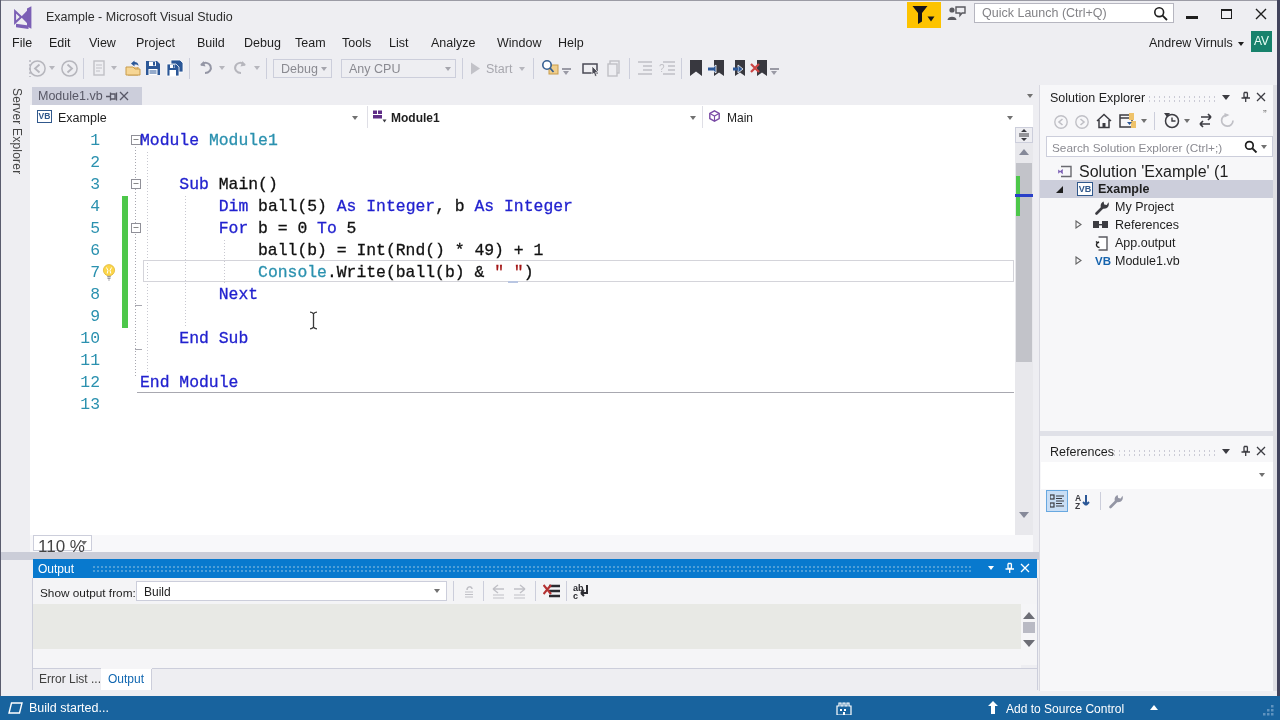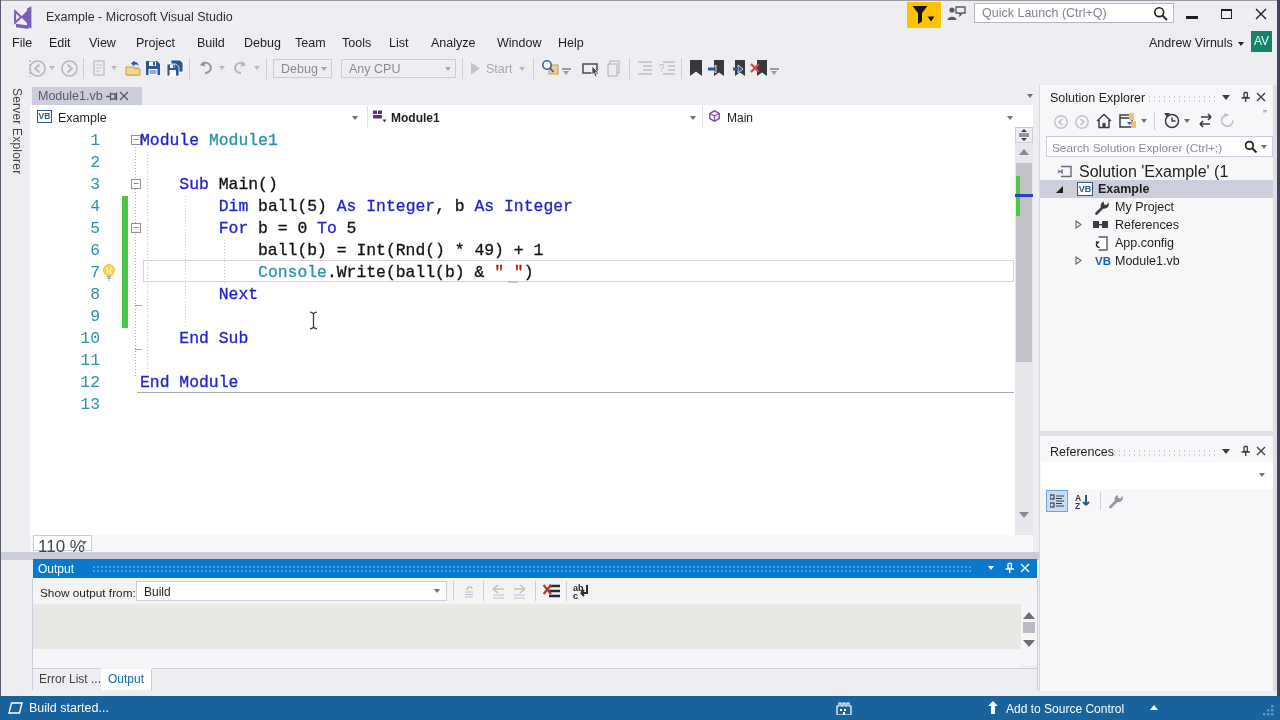--- a/index.html
+++ b/index.html
@@ -418,21 +418,21 @@
       <svg class="abs" style="left:1093px;top:221px" width="15" height="8" viewBox="0 0 15 8">
         <rect x="0" y="0" width="6" height="7" fill="#3c3c42"></rect>
         <rect x="9" y="0" width="6" height="7" fill="#3c3c42"></rect>
         <rect x="6" y="3" width="3" height="1.4" fill="#3c3c42"></rect>
       </svg>
       <div class="abs" style="left:1115px;top:216px;line-height:18px">References</div>
       <svg class="abs" style="left:1094px;top:236px" width="14" height="15" viewBox="0 0 14 15">
         <path d="M4.5 1 H13 V14 H4.5" fill="#fff" stroke="#5a5a60" stroke-width="1.4"></path>
         <path d="M5.5 11.5 C2.5 11.5 1.5 8.5 3.5 6.8 M2 5.5 L3.7 6.9 M5 5.8 L3.7 6.9" fill="none" stroke="#1e1e1e" stroke-width="1.4"></path>
       </svg>
-      <div class="abs" style="left:1115px;top:234px;line-height:18px">App.config</div>
+      <div class="abs" style="left:1115px;top:234px;line-height:18px">App.output</div>
       <svg class="abs" style="left:1075px;top:256px" width="7" height="9" viewBox="0 0 7 9">
         <path d="M1 1 L6 4.5 L1 8 Z" fill="none" stroke="#646465" stroke-width="1.1"></path>
       </svg>
       <div class="abs" style="left:1095px;top:252px;line-height:18px;color:#1563ad;font-weight:bold;font-size:11.5px">VB</div>
       <div class="abs" style="left:1115px;top:252px;line-height:18px">Module1.vb</div>
     </div>
 
 <div class="abs" style="left:1040px;top:431px;width:233px;height:5px;background:#e0e1e8"></div>
 <div class="abs" style="left:1050px;top:445px">References</div>
 <div class="hatch abs" style="left:1112px;top:449px;width:103px;height:7px"></div>

